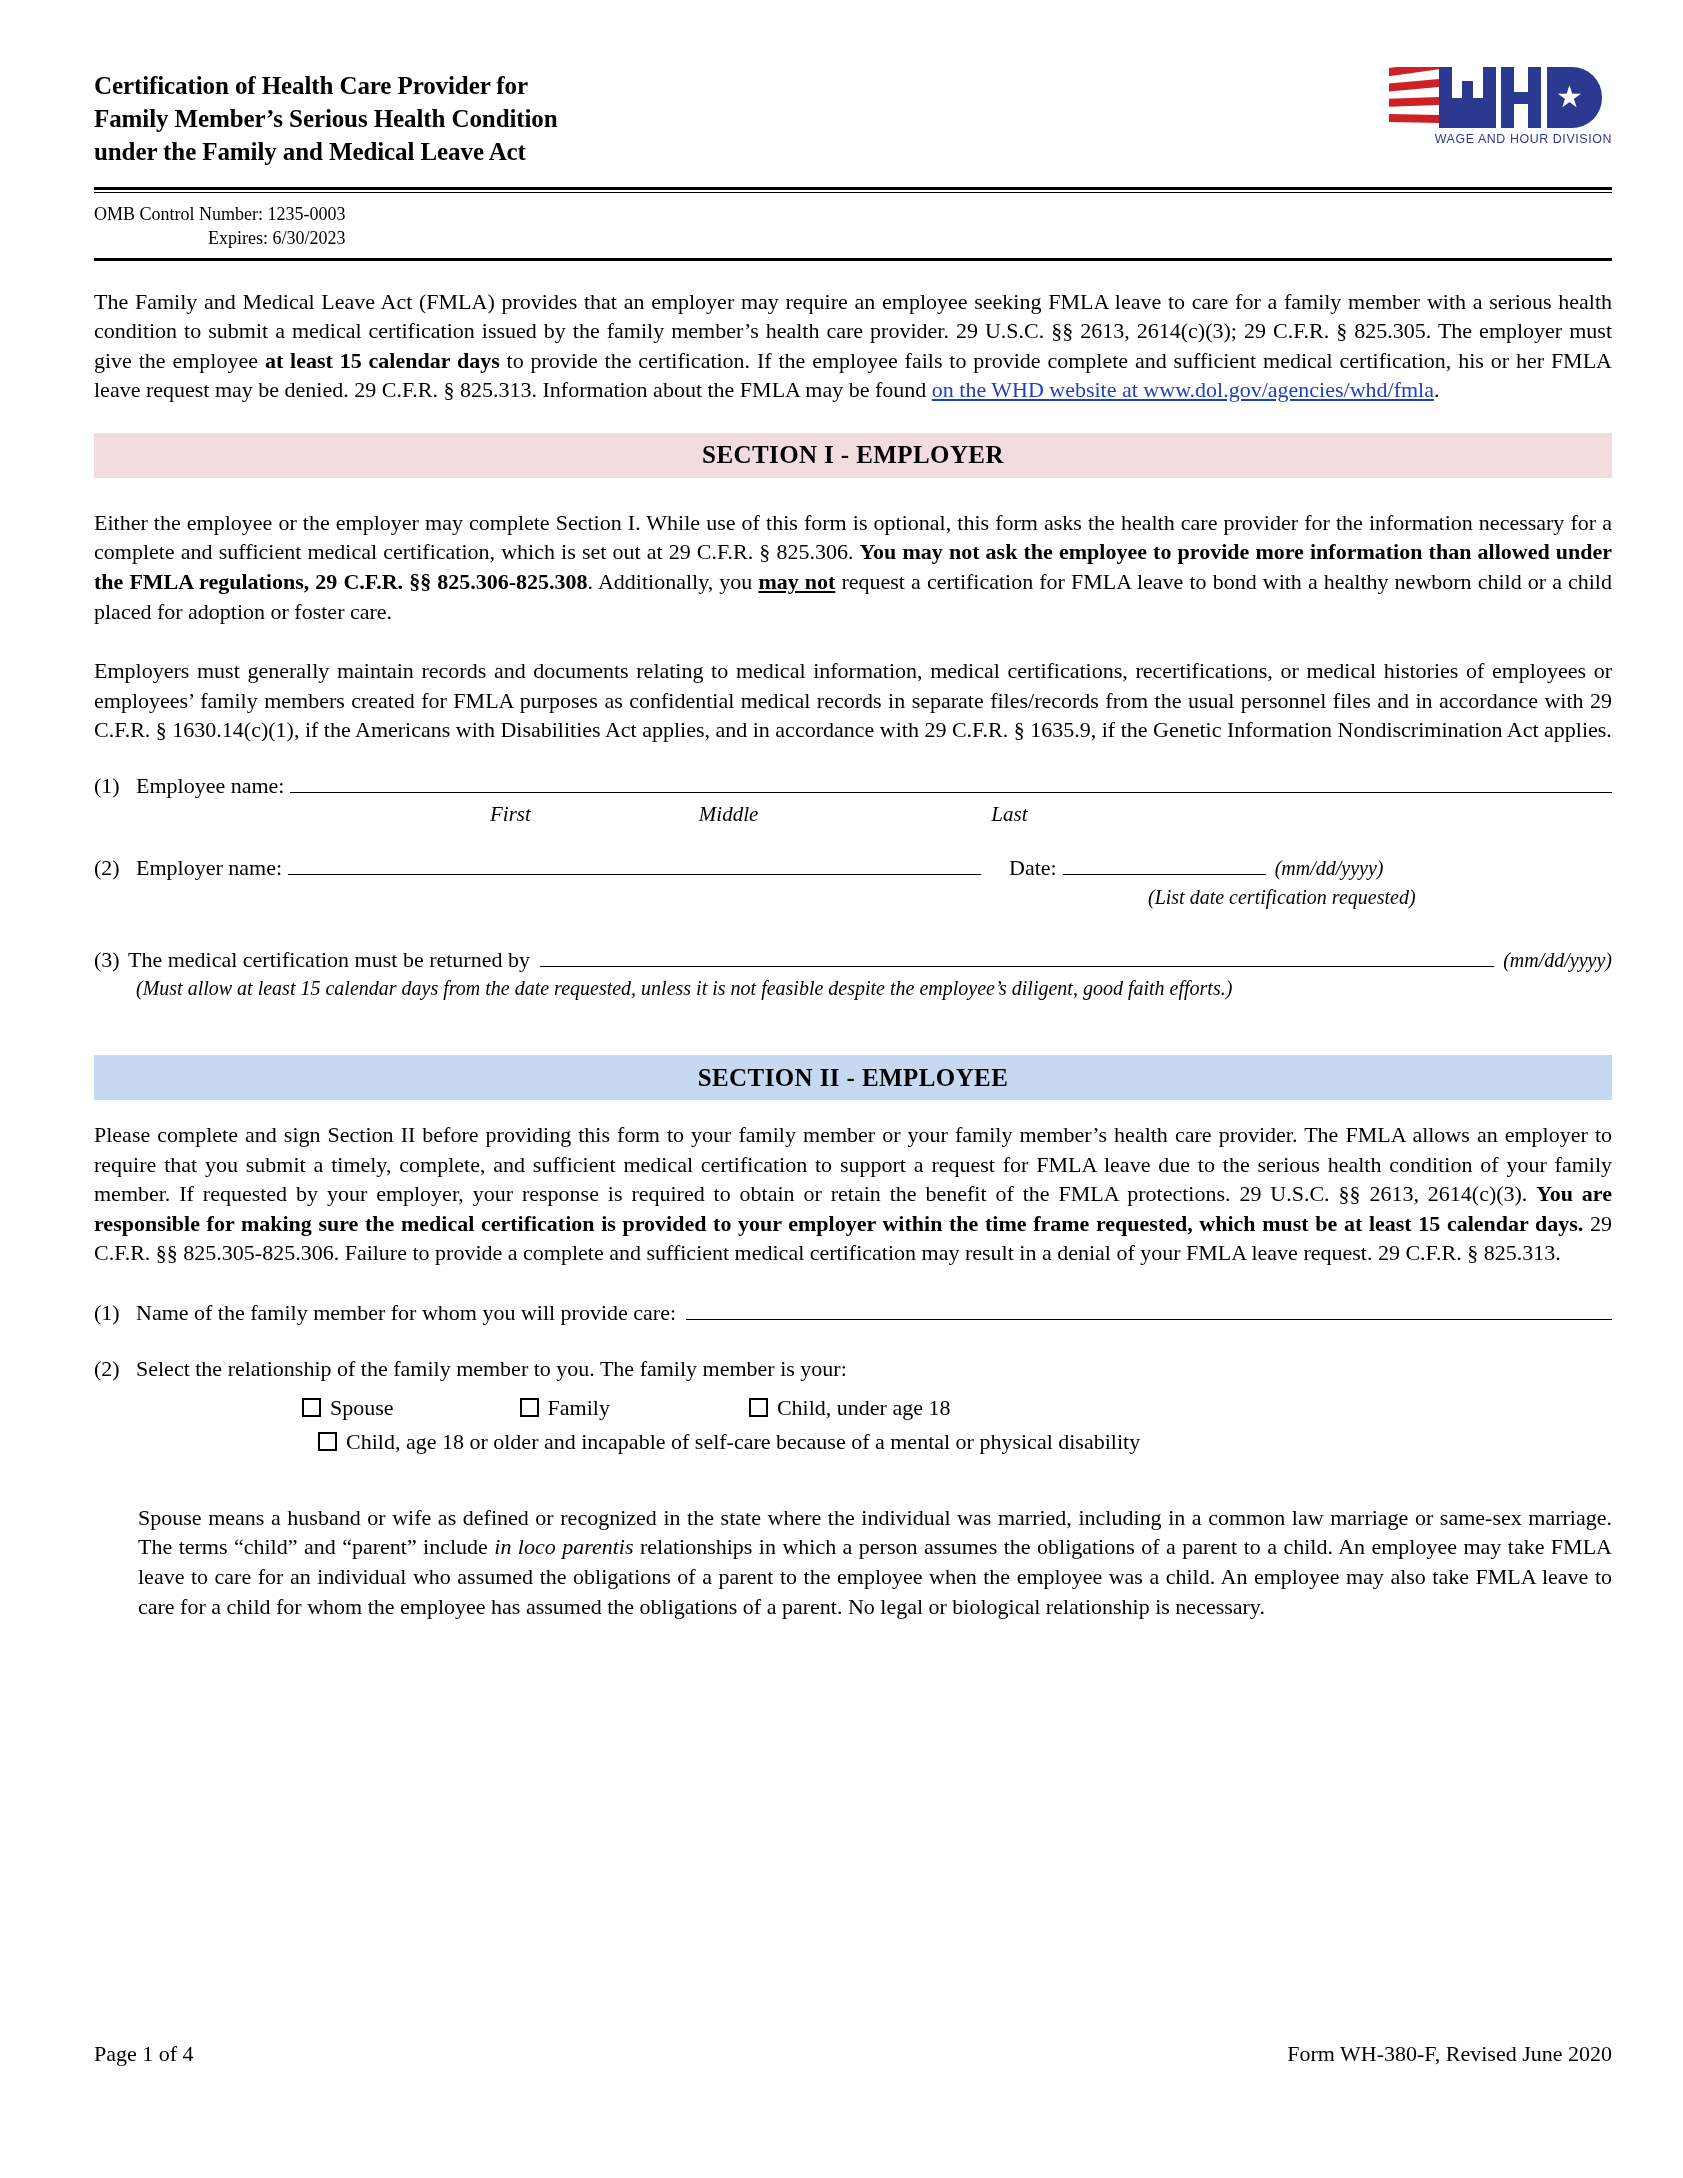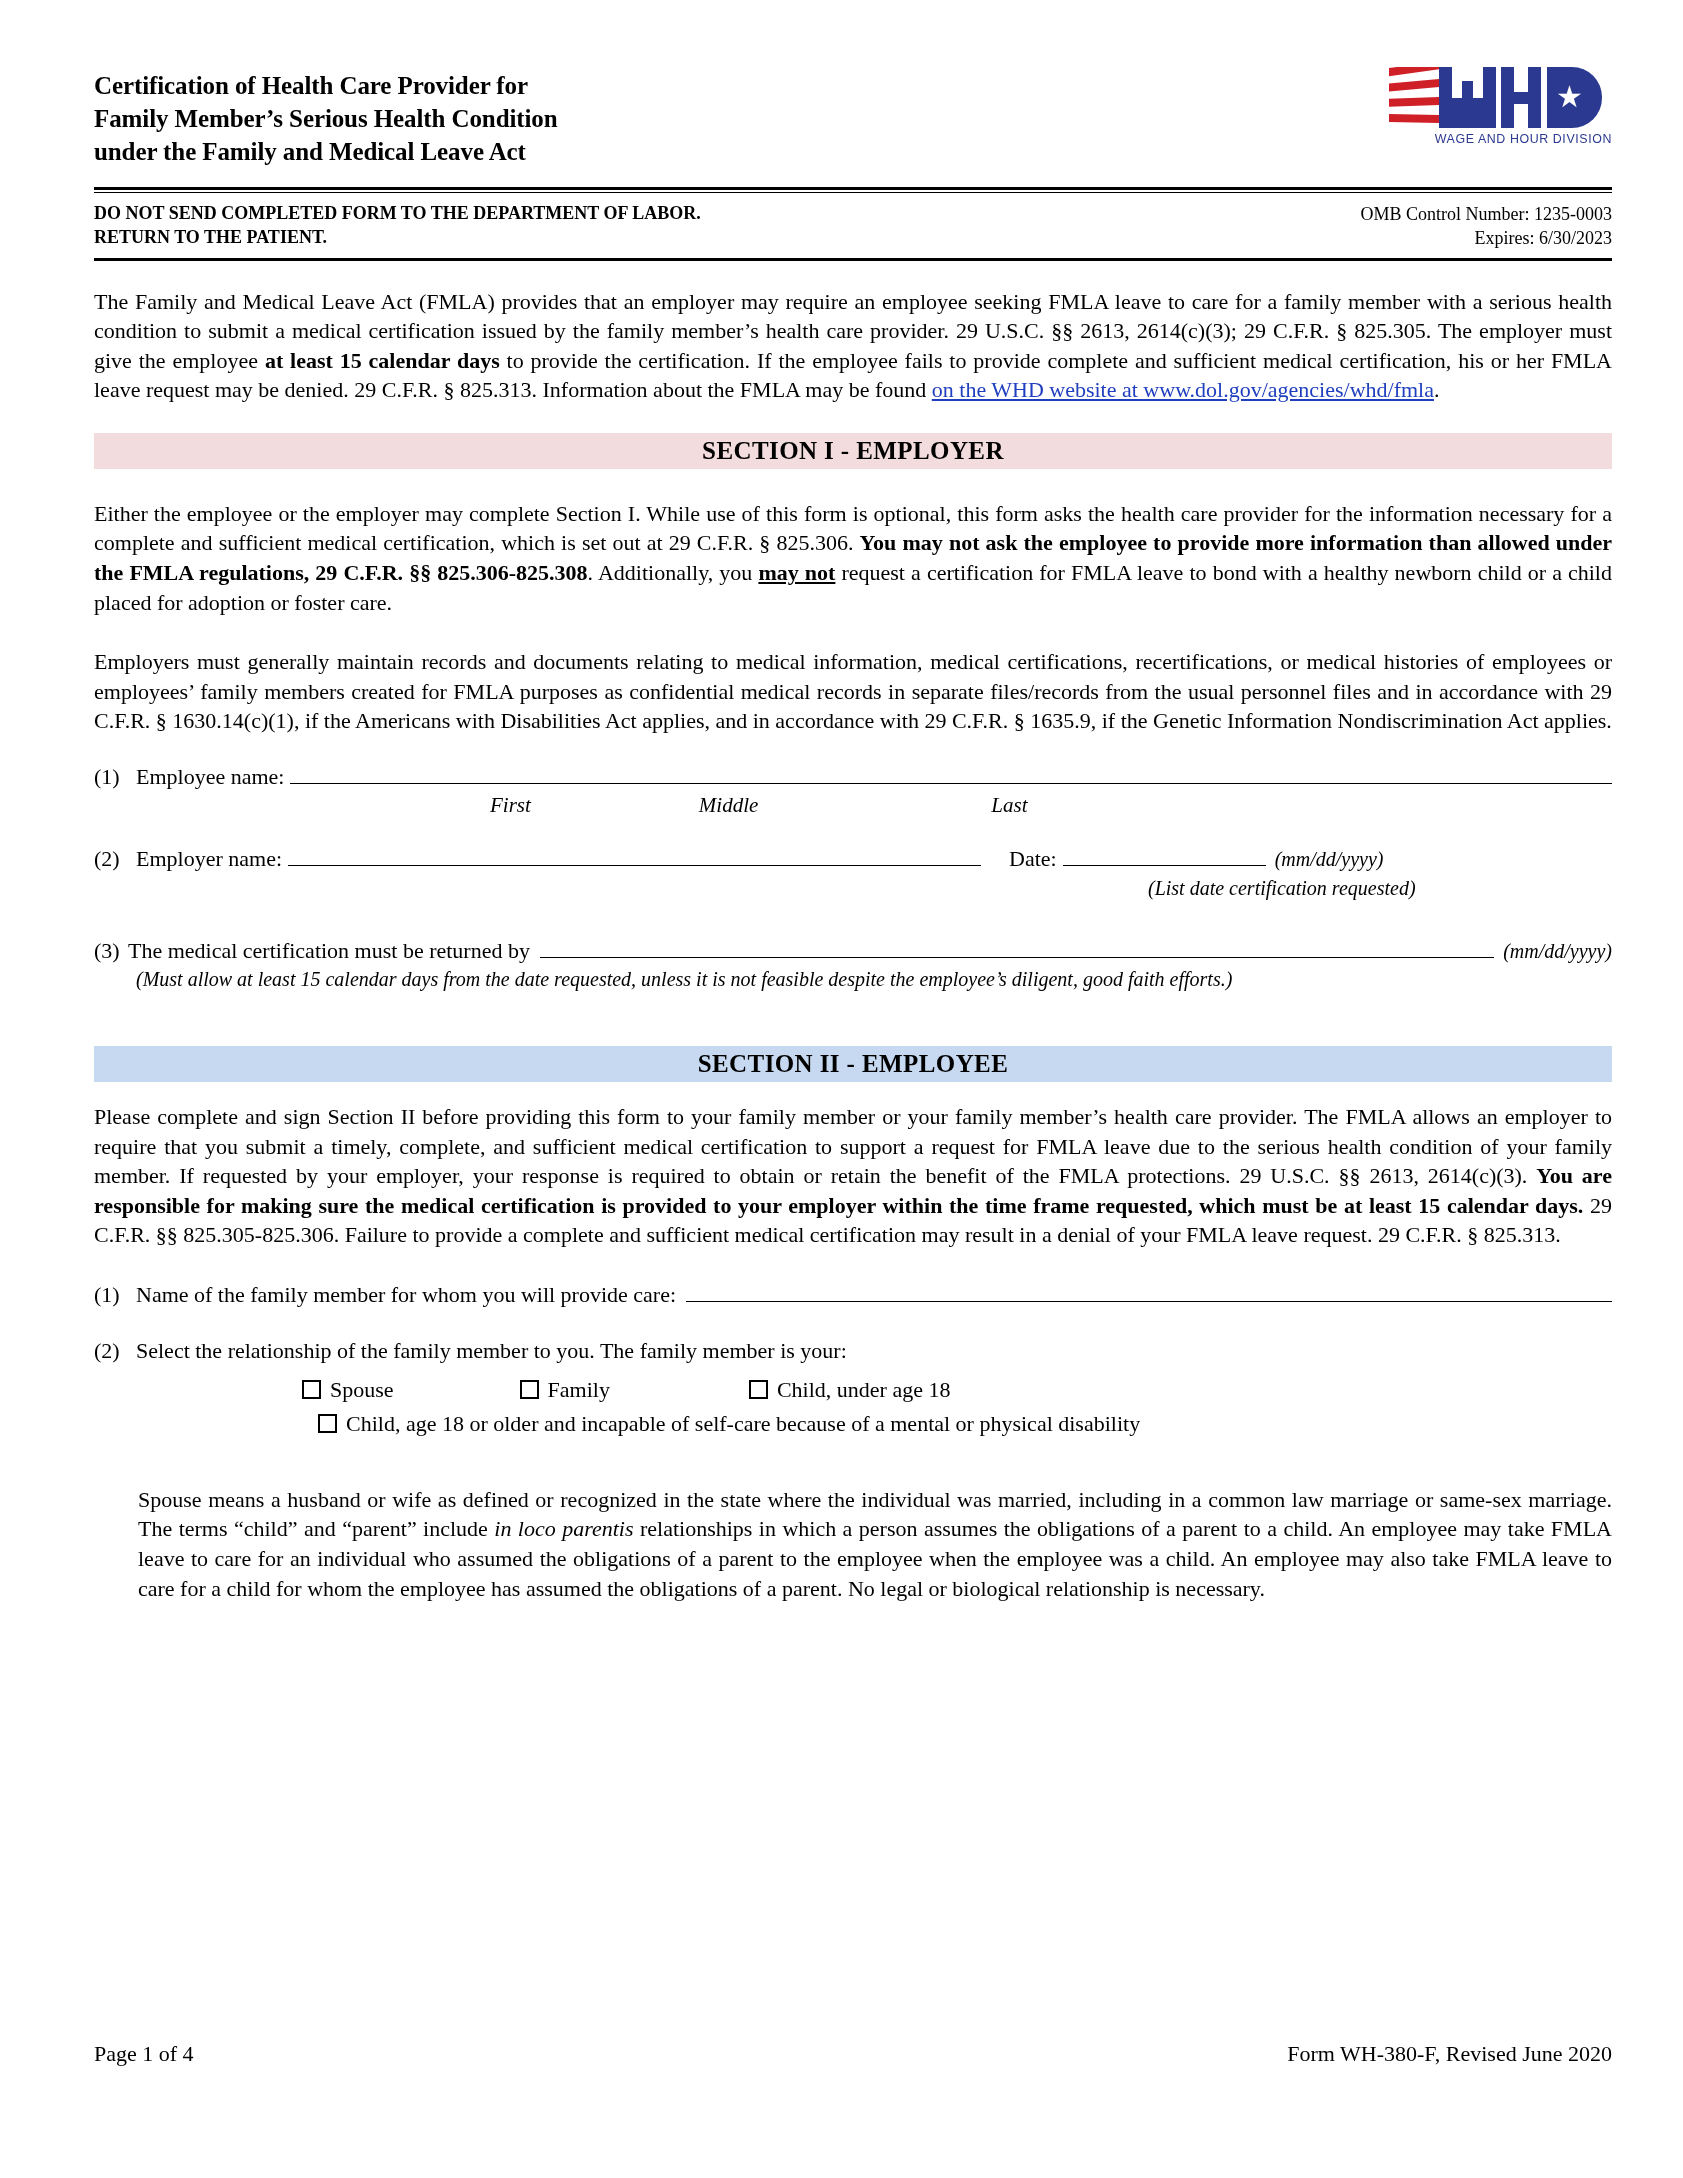--- a/index.html
+++ b/index.html
@@ -148,21 +148,21 @@
   .ul { text-decoration: underline; }
   .link {
     color: #1f3fbf;
     text-decoration: underline;
     cursor: pointer;
   }
 
   
   .banner {
     margin-top: 28px;
-    height: 36px;
+    height: 45px;
     display: flex;
     align-items: center;
     justify-content: center;
     font-size: 25px;
     font-weight: bold;
     letter-spacing: 0.4px;
   }
   .banner-i  { background: #f2dcdd; }
   .banner-ii { background: #c6d9f0; }
 
@@ -290,22 +290,20 @@
         </div>
       </div>
       <div class="logo-caption">WAGE AND HOUR DIVISION</div>
     </div>
   </div>
 
   <div class="rule-thick"></div>
   <div class="rule-thin"></div>
 
   <div class="omb-row">
-    <div class="omb-left">DO NOT SEND COMPLETED FORM TO THE DEPARTMENT OF LABOR.
-RETURN TO THE PATIENT.</div>
     <div class="omb-right">OMB Control Number: 1235-0003
 Expires:  6/30/2023</div>
   </div>
   <div class="rule-bottom"></div>
 
   <p class="para intro"><span>The Family and Medical Leave Act (FMLA) provides that an employer may require an employee seeking FMLA leave to care for a family member with a serious health condition to submit a medical certification issued by the family member’s health care provider. 29 U.S.C. §§ 2613, 2614(c)(3); 29 C.F.R. § 825.305. The employer must give the employee </span><b>at least 15 calendar days</b><span> to provide the certification. If the employee fails to provide complete and sufficient medical certification, his or her FMLA leave request may be denied. 29 C.F.R. § 825.313. Information about the FMLA may be found </span><span class="link">on the WHD website at www.dol.gov/agencies/whd/fmla</span><span>.</span></p>
 
   <div class="banner banner-i">SECTION I - EMPLOYER</div>
 
   <p class="para gap-26"><span>Either the employee or the employer may complete Section I. While use of this form is optional, this form asks the health care provider for the information necessary for a complete and sufficient medical certification, which is set out at 29 C.F.R. § 825.306. </span><b>You may not ask the employee to provide more information than allowed under the FMLA regulations, 29 C.F.R. §§ 825.306-825.308</b><span>. Additionally, you </span><b class="ul">may not</b><span> request a certification for FMLA leave to bond with a healthy newborn child or a child placed for adoption or foster care.</span></p>

